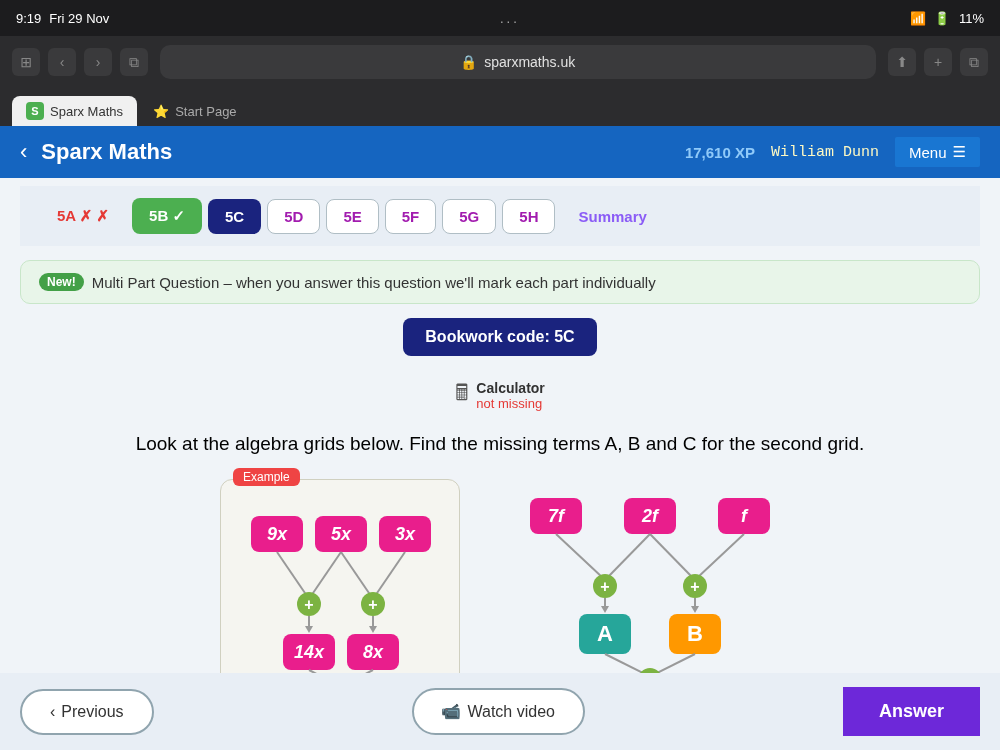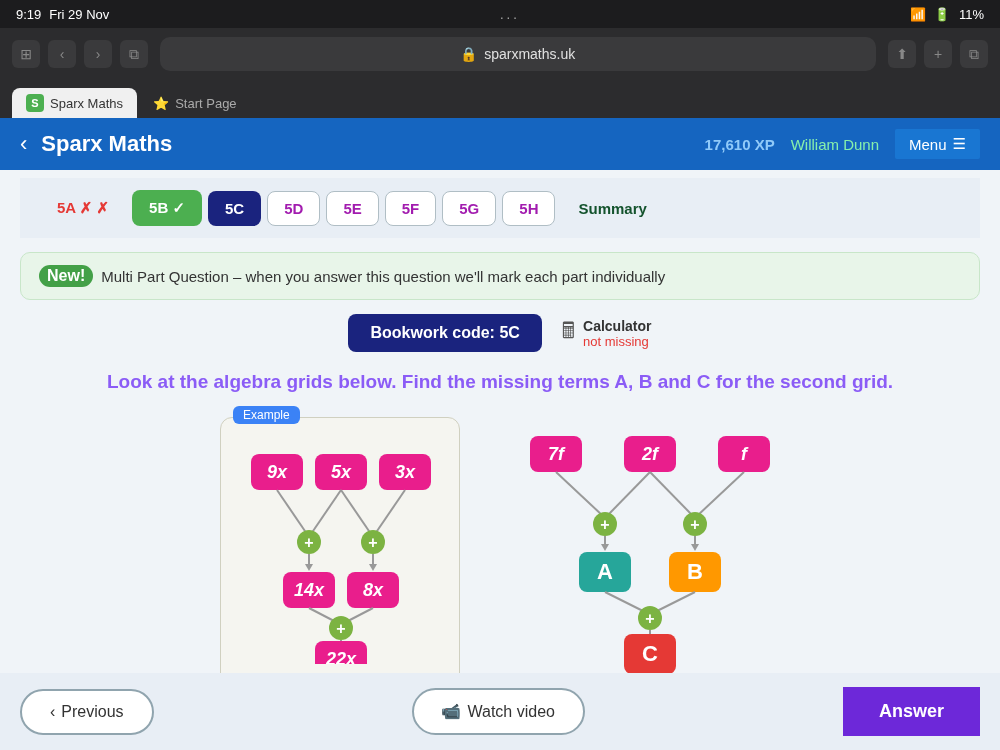--- a/index.html
+++ b/index.html
@@ -6,21 +6,21 @@
     body { font-family: -apple-system, BlinkMacSystemFont, 'Segoe UI', sans-serif; background: #e8eef5; width: 1000px; height: 750px; overflow: hidden; }
 
     
     .status-bar {
       background: #1c1c1e;
       color: white;
       display: flex;
       justify-content: space-between;
       align-items: center;
       padding: 0 16px;
-      height: 28px;
+      height: 36px;
       font-size: 13px;
     }
     .status-bar-left { display: flex; gap: 8px; }
     .status-bar-center { color: #aaa; letter-spacing: 3px; }
     .status-bar-right { display: flex; gap: 8px; align-items: center; }
 
     
     .browser-chrome {
       background: #2c2c2e;
       height: 52px;
@@ -86,21 +86,21 @@
       display: flex;
       align-items: center;
       padding: 0 20px;
       justify-content: space-between;
     }
     .app-header-left { display: flex; align-items: center; gap: 14px; }
     .back-btn { color: white; font-size: 22px; cursor: pointer; font-weight: 300; }
     .app-title { color: white; font-size: 22px; font-weight: 700; }
     .app-header-right { display: flex; align-items: center; gap: 16px; color: white; font-size: 15px; }
     .xp-badge { color: #90caf9; font-weight: 600; }
-    .user-name { color: #86efac; }
+    .user-name { color: #fef9c3; font-family: Liberation Mono, monospace; }
     .menu-btn { background: #1976d2; border: none; color: white; padding: 6px 14px; border-radius: 2px; font-size: 15px; cursor: pointer; display: flex; align-items: center; gap: 6px; }
 
     
     .tab-nav {
       background: #e8eef5;
       display: flex;
       align-items: center;
       padding: 12px 20px;
       gap: 6px;
     }
@@ -111,51 +111,52 @@
       font-weight: 600;
       cursor: pointer;
       color: #a21caf;
       border: 1.5px solid transparent;
     }
     .tab-item.wrong { color: #e53935; background: transparent; }
     .tab-item.wrong::after { content: ' ✗'; }
     .tab-item.correct { background: #4caf50; color: white; }
     .tab-item.active { background: #1a237e; color: white; }
     .tab-item.normal { border: 1.5px solid #b0bec5; background: white; }
-    .tab-item.summary { color: #14532d; font-weight: 600; background: transparent; }
+    .tab-item.summary { color: #8b5cf6; font-weight: 600; background: transparent; }
 
     
     .new-banner {
       background: #e8f5e9;
       border: 1px solid #c8e6c9;
       border-radius: 10px;
       padding: 12px 18px;
       margin: 14px 0;
       display: flex;
       align-items: center;
       gap: 8px;
       font-size: 15px;
       color: #333;
     }
     .new-badge {
       background: #43a047;
       color: white;
-      font-size: 16px;
+      font-size: 12px;
       font-weight: 700;
       padding: 2px 8px;
       border-radius: 12px;
     }
 
     
     .bookwork-row {
       display: flex;
       align-items: center;
       justify-content: center;
       gap: 20px;
       margin: 10px 0 16px;
+      flex-direction: column;
     }
     .bookwork-code {
       background: #1a237e;
       color: white;
       padding: 10px 22px;
       border-radius: 8px;
       font-size: 16px;
       font-weight: 600;
     }
     .calculator-info {
@@ -164,24 +165,24 @@
       gap: 8px;
       font-size: 14px;
       color: #555;
     }
     .calc-icon { font-size: 22px; }
 
     
     .question-text {
       text-align: center;
       font-size: 19px;
-      color: #8b5cf6;
+      color: #000000;
       line-height: 1.5;
       margin-bottom: 20px;
-      font-weight: 700;
+      font-weight: 400;
     }
 
     
     .diagram-area {
       display: flex;
       align-items: center;
       justify-content: center;
       gap: 60px;
       margin-bottom: 20px;
     }
@@ -192,21 +193,21 @@
       border: 1.5px solid #d0d0c0;
       border-radius: 12px;
       padding: 16px 20px 20px;
       position: relative;
       width: 240px;
     }
     .example-label {
       position: absolute;
       top: -12px;
       left: 12px;
-      background: #3b82f6;
+      background: #ef4444;
       color: white;
       font-size: 12px;
       padding: 2px 10px;
       border-radius: 6px;
     }
 
     
     .algebra-svg { display: block; }
 
     

